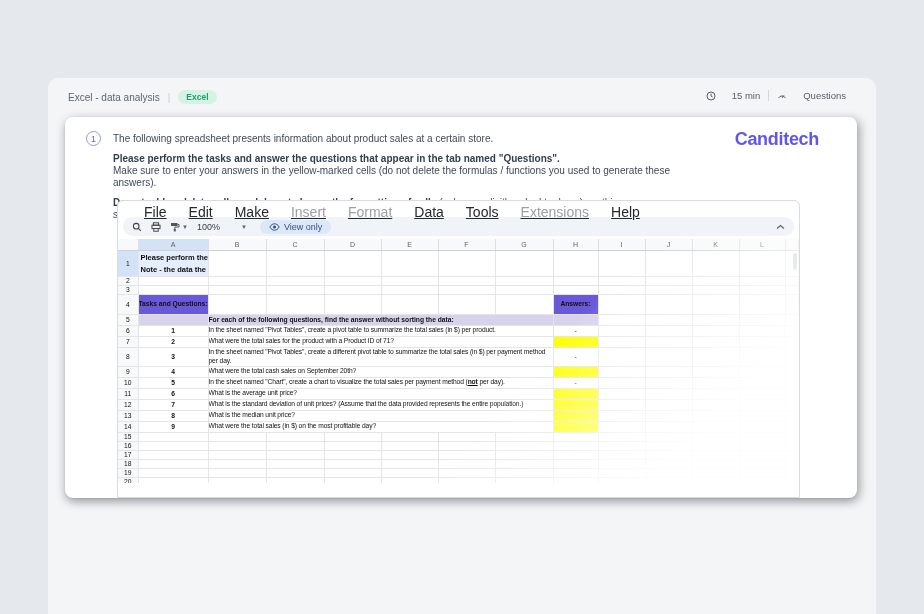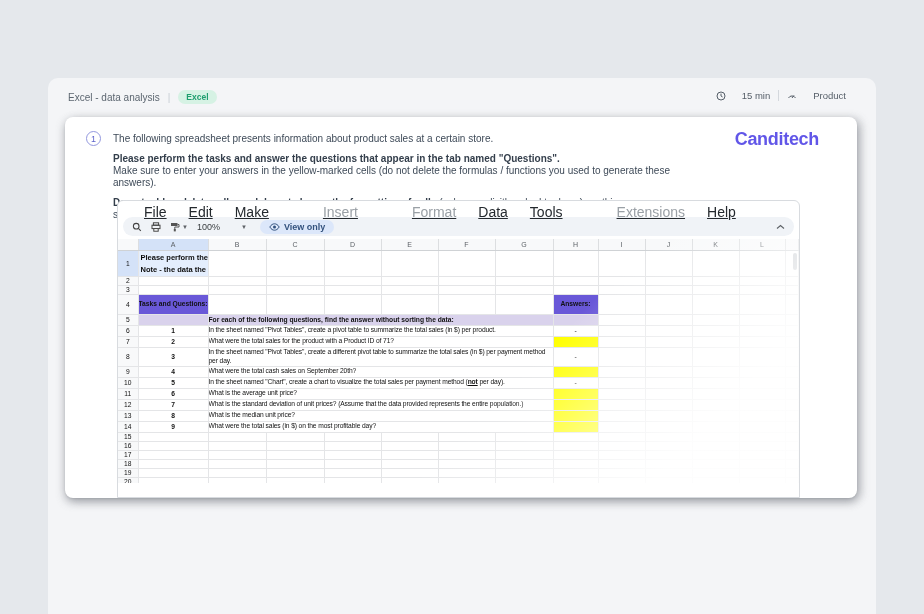--- a/index.html
+++ b/index.html
@@ -24,28 +24,28 @@
   .qtextblock { position:absolute; left:48px; top:16px; right:185px; font-size:10px; color:#3e4a58; line-height:12px; }
   .qtextblock p { margin-bottom:8px; }
   .qtextblock .tight { margin-bottom:0; }
   .b1 { font-weight:bold; color:#333e4b; }
   .logo { position:absolute; right:38px; top:12px; font-size:18px; font-weight:bold; letter-spacing:-0.3px; color:#6156e8; }
 
   
   .sheet { position:absolute; left:52px; top:83px; width:683px; height:298px; background:#fff;
            border:1px solid #d8dbdf; border-radius:6px 6px 0 0; overflow:hidden; }
   .menubar { height:14px; padding:3px 0 0 26px; display:flex; gap:22px; font-size:14px; color:#24292e;text-decoration:underline; }
-  .menubar .dis { color:#9aa0a6;margin-left:32px; }
+  .menubar .dis { color:#9aa0a6; }
   .toolbar { margin:2px 5px 3px 5px; height:19px; background:#f0f3f7; border-radius:10px;
              display:flex; align-items:center; padding:0 9px; gap:9px; }
   .tbicon { display:flex; align-items:center; }
   .caret { font-size:6px; color:#5f6368; margin-left:1px; }
   .zoomctl { display:flex; align-items:center; gap:20px; font-size:9px; color:#3c4043; }
   .chip { display:flex; align-items:center; gap:4px; background:#dce7fa; border-radius:9px; padding:2px 9px;
-          font-size:9px; font-weight:bold; color:#33527e; margin-left:4px; }
+          font-size:9px; font-weight:normal; color:#33527e; margin-left:4px; }
   .collapse { margin-left:auto; color:#5f6368; }
   .fbar { height:15px; display:flex; align-items:center; border-top:1px solid #ecEEF0; border-bottom:1px solid #e3e5e8; }
   .cellref { width:26px; padding-left:10px; font-size:9px; color:#202124; }
   .fxdiv { width:1px; height:10px; background:#dfe1e4; margin:0 6px; }
   .fx { font-size:8.5px; font-style:italic; color:#9aa0a6; margin-right:7px; }
   .ftext { font-size:8.5px; color:#202124; white-space:nowrap; overflow:hidden; flex:1; }
 
   .gridwrap { position:relative; height:244px; overflow:hidden; }
   table.grid { border-collapse:collapse; table-layout:fixed; width:681px; }
   table.grid td { border-right:1px solid #e4e5e7; border-bottom:1px solid #e4e5e7; padding:0; font-size:6.7px; color:#111;
@@ -98,21 +98,21 @@
         <span>15 min</span>
       </span>
       <span class="vsep"></span>
       <span class="meta">
         <span>
           <svg width="10" height="9" viewBox="0 0 10 9">
               <path d="M1.5 7 A4 4 0 0 1 8.5 7" fill="none" stroke="#555e68" stroke-width="1"></path>
               <path d="M5 7 L7 4.4" stroke="#555e68" stroke-width="1"></path>
             </svg>
         </span>
-        <span>Product</span>
+        <span>Questions</span>
       </span>
     </div>
 
     <div class="card">
       <div class="qcircle">1</div>
       <div class="logo">Canditech</div>
 
       <div class="qtextblock">
         <p>The following spreadsheet presents information about product sales at a certain store.</p>
         <p class="b1 tight">Please perform the tasks and answer the questions that appear in the tab named "Questions".</p>

